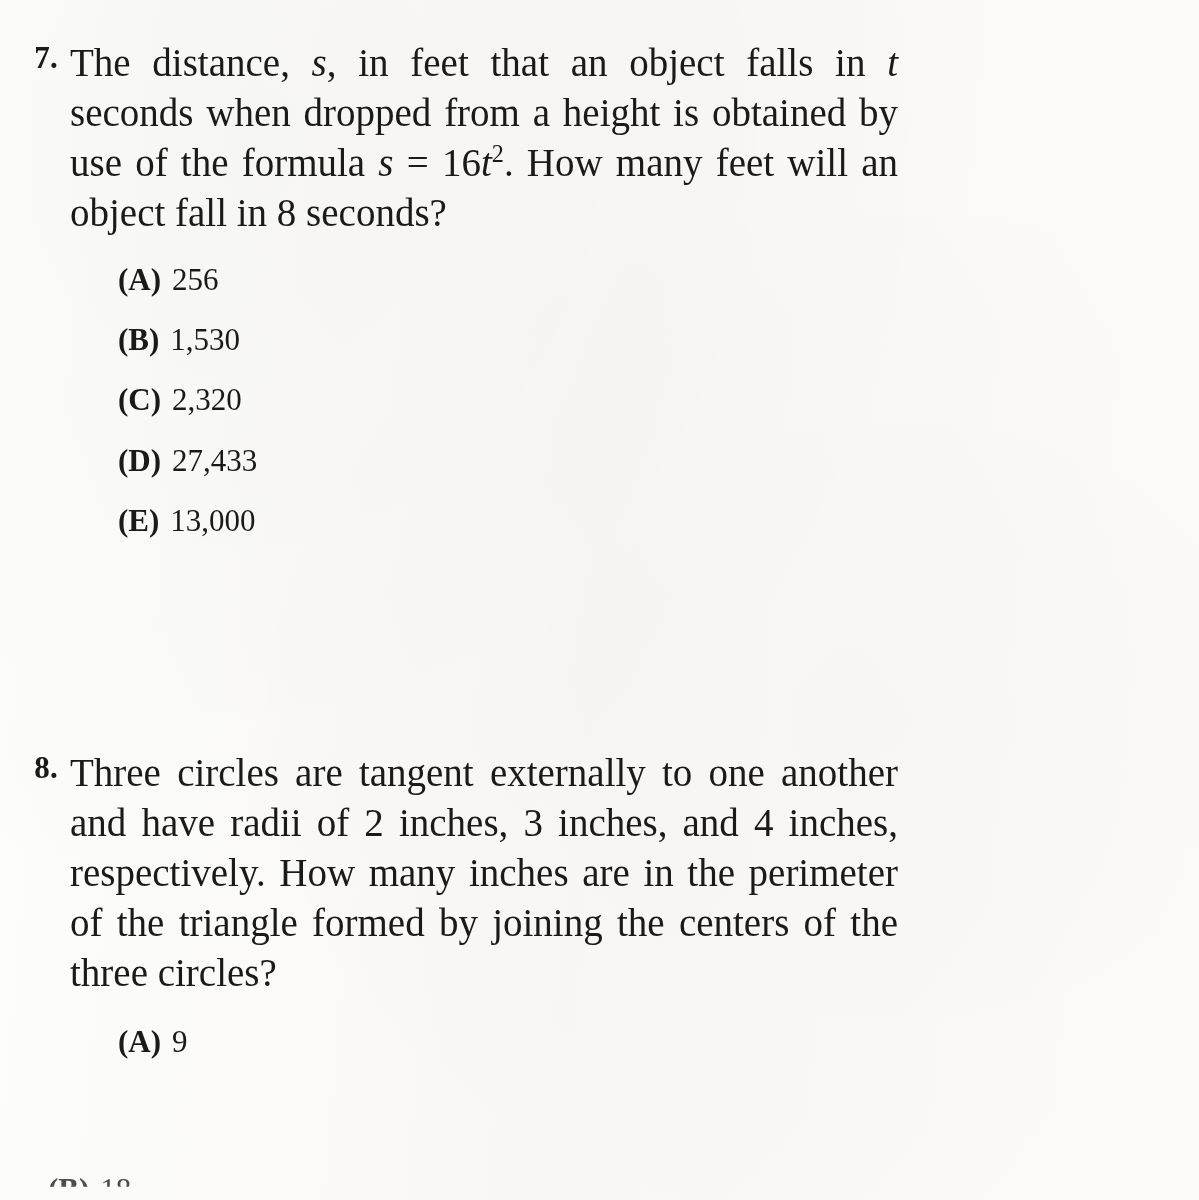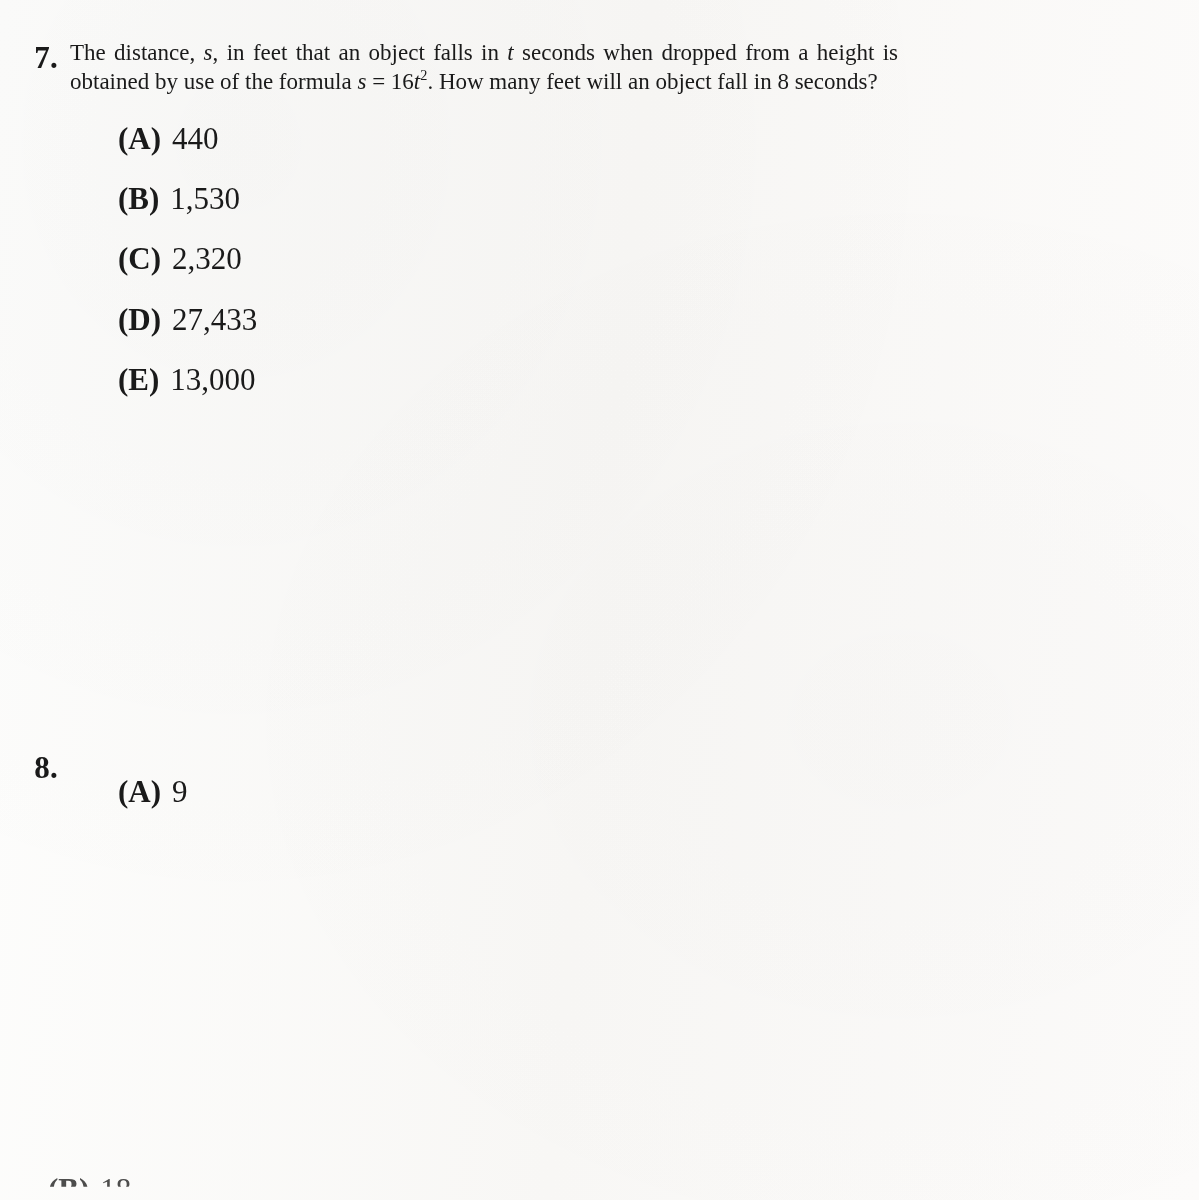--- a/index.html
+++ b/index.html
@@ -59,21 +59,21 @@
     width: 58px;
     text-align: right;
     padding-right: 12px;
     flex: 0 0 auto;
     letter-spacing: 0.2px;
   }
   .q-body {
     flex: 1 1 auto;
   }
   .q-stem {
-    font-size: 23px;
+    font-size: 39px;
     line-height: 1.28;
     text-align: justify;
     text-justify: inter-word;
     margin: 0;
   }
   em.var {
     font-style: italic;
   }
   .formula {
     font-style: normal;
@@ -147,21 +147,21 @@
   <div class="col-left">
 
     <div class="question" id="question-7">
       <div class="q-number">7.</div>
       <div class="q-body">
         <p class="q-stem"><span>The distance, </span><em class="var">s</em><span>, in feet that an object falls in </span><em class="var">t</em><span> seconds when dropped from a height is obtained by use of the formula </span><span class="formula"><em>s</em><span> = 16</span><em>t</em><sup>2</sup></span><span>. How many feet will an object fall in 8 seconds?</span></p>
 
         <div class="choices">
           <div class="choice">
             <span class="choice-letter">(A)</span>
-            <span class="choice-text">440</span>
+            <span class="choice-text">256</span>
           </div>
           <div class="choice">
             <span class="choice-letter">(B)</span>
             <span class="choice-text">1,530</span>
           </div>
           <div class="choice">
             <span class="choice-letter">(C)</span>
             <span class="choice-text">2,320</span>
           </div>
           <div class="choice">
@@ -172,20 +172,21 @@
             <span class="choice-letter">(E)</span>
             <span class="choice-text">13,000</span>
           </div>
         </div>
       </div>
     </div>
 
     <div class="question" id="question-8">
       <div class="q-number">8.</div>
       <div class="q-body">
+        <p class="q-stem">Three circles are tangent externally to one another and have radii of 2 inches, 3 inches, and 4 inches, respectively. How many inches are in the perimeter of the triangle formed by joining the centers of the three circles?</p>
         <div class="choices">
           <div class="choice">
             <span class="choice-letter">(A)</span>
             <span class="choice-text">9</span>
           </div>
         </div>
       </div>
     </div>
 
     <div class="cropped-line">

